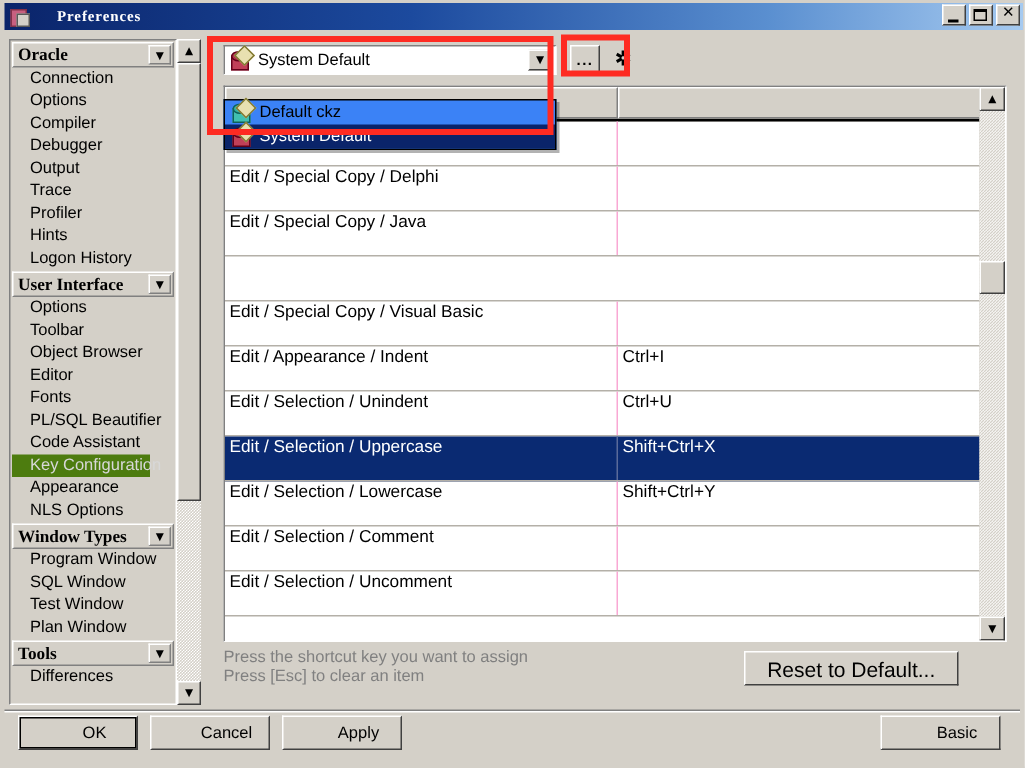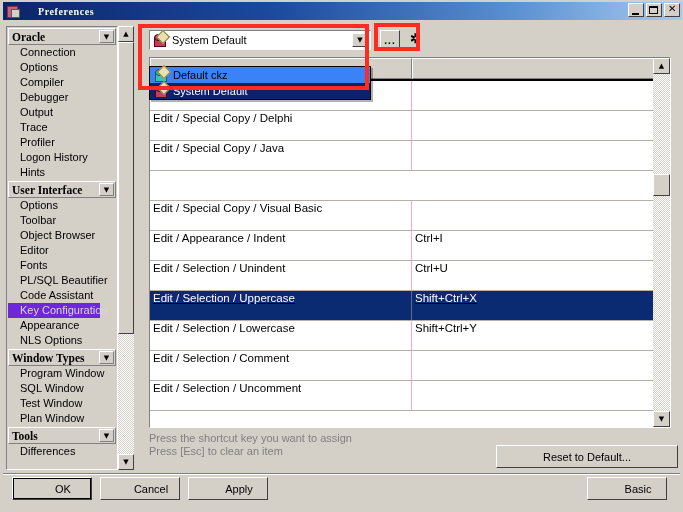--- a/index.html
+++ b/index.html
@@ -129,21 +129,21 @@
   .leaf {
     height: 15px;
     padding-left: 13px;
     line-height: 15px;
     font-size: 11px;
     color: #000;
     white-space: nowrap;
     cursor: default;
   }
   .leaf.sel {
-    background: #6d28d9;
+    background: #4d7c0f;
     color: #d8d8d8;
     margin-left: 1px;
     padding-left: 12px;
     margin-right: 17px;
   }
 
   
   #sb-scroll {
     position: absolute;
     left: 117px; top: 26px;
@@ -334,21 +334,21 @@
     font-size: 11.5px;
     color: #000;
     padding-left: 3px;
     padding-top: 1px;
     box-sizing: border-box;
     white-space: nowrap;
     overflow: hidden;
   }
   .grow .cell.c1 { width: 262px; border-right: 1px solid #f9a8d4; }
   .grow .cell.c2 { width: 242px; }
-  .grow.sel { background: #0a2a72; text-decoration: underline; }
+  .grow.sel { background: #0a2a72; }
   .grow.sel .cell { color: #ffffff; }
   .grow.sel .cell.c1 { border-right-color: #5a6a9a; }
 
   
   #grid-scroll {
     position: absolute;
     right: 0; top: 0;
     width: 17px;
     height: 369px;
     background: #d4d0c8;
@@ -358,27 +358,27 @@
   #hint {
     position: absolute;
     left: 8px; top: 406px;
     width: 522px;
     font-size: 11px;
     color: #808080;
     line-height: 13px;
   }
   #btn-reset {
     position: absolute;
-    left: 355px; top: 419px;
-    width: 182px; height: 23px;
+    left: 355px; top: 408px;
+    width: 143px; height: 23px;
     background: #d4d0c8;
     border: 1px solid;
     border-color: #ffffff #404040 #404040 #ffffff;
     box-sizing: border-box;
-    font-size: 11px;
+    font-size: 14px;
     color: #000;
     display: flex; align-items: center; justify-content: center;
     cursor: default;
   }
 
   
   #sep {
     position: absolute;
     left: 2px; top: 473px;
     width: 677px;
@@ -447,22 +447,22 @@
       <span>Oracle</span>
       <span class="arrow">▼</span>
     </div>
     <div class="leaf">Connection</div>
     <div class="leaf">Options</div>
     <div class="leaf">Compiler</div>
     <div class="leaf">Debugger</div>
     <div class="leaf">Output</div>
     <div class="leaf">Trace</div>
     <div class="leaf">Profiler</div>
+    <div class="leaf">Hints</div>
     <div class="leaf">Logon History</div>
-    <div class="leaf">Hints</div>
 
     <div class="cat">
       <span>User Interface</span>
       <span class="arrow">▼</span>
     </div>
     <div class="leaf">Options</div>
     <div class="leaf">Toolbar</div>
     <div class="leaf">Object Browser</div>
     <div class="leaf">Editor</div>
     <div class="leaf">Fonts</div>

